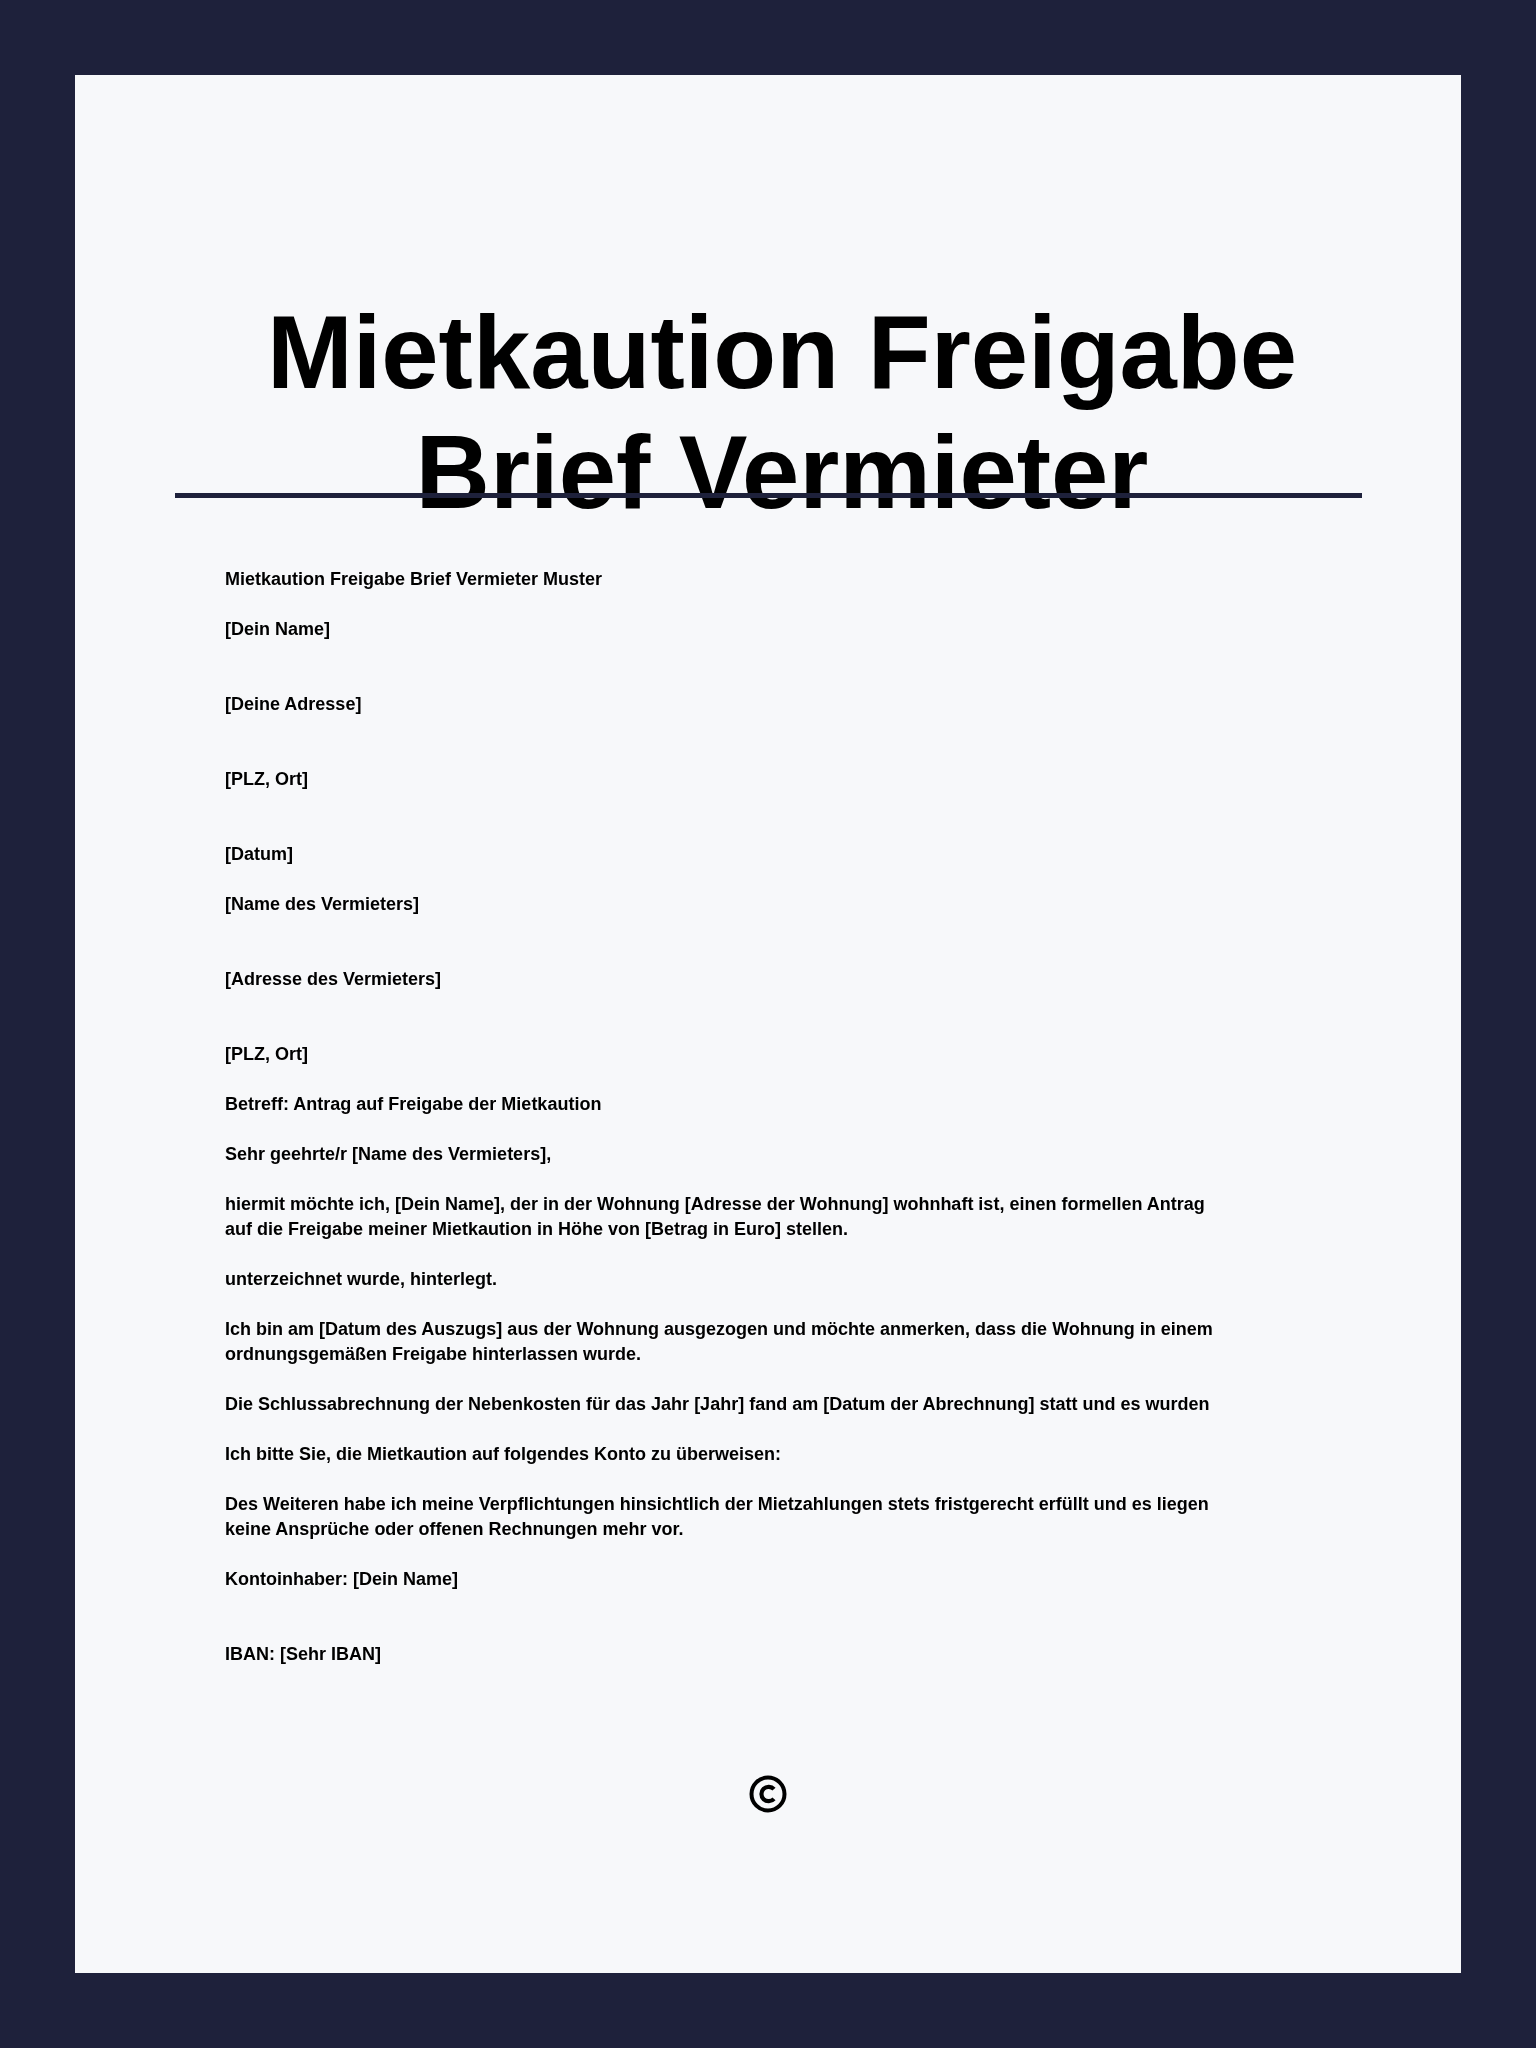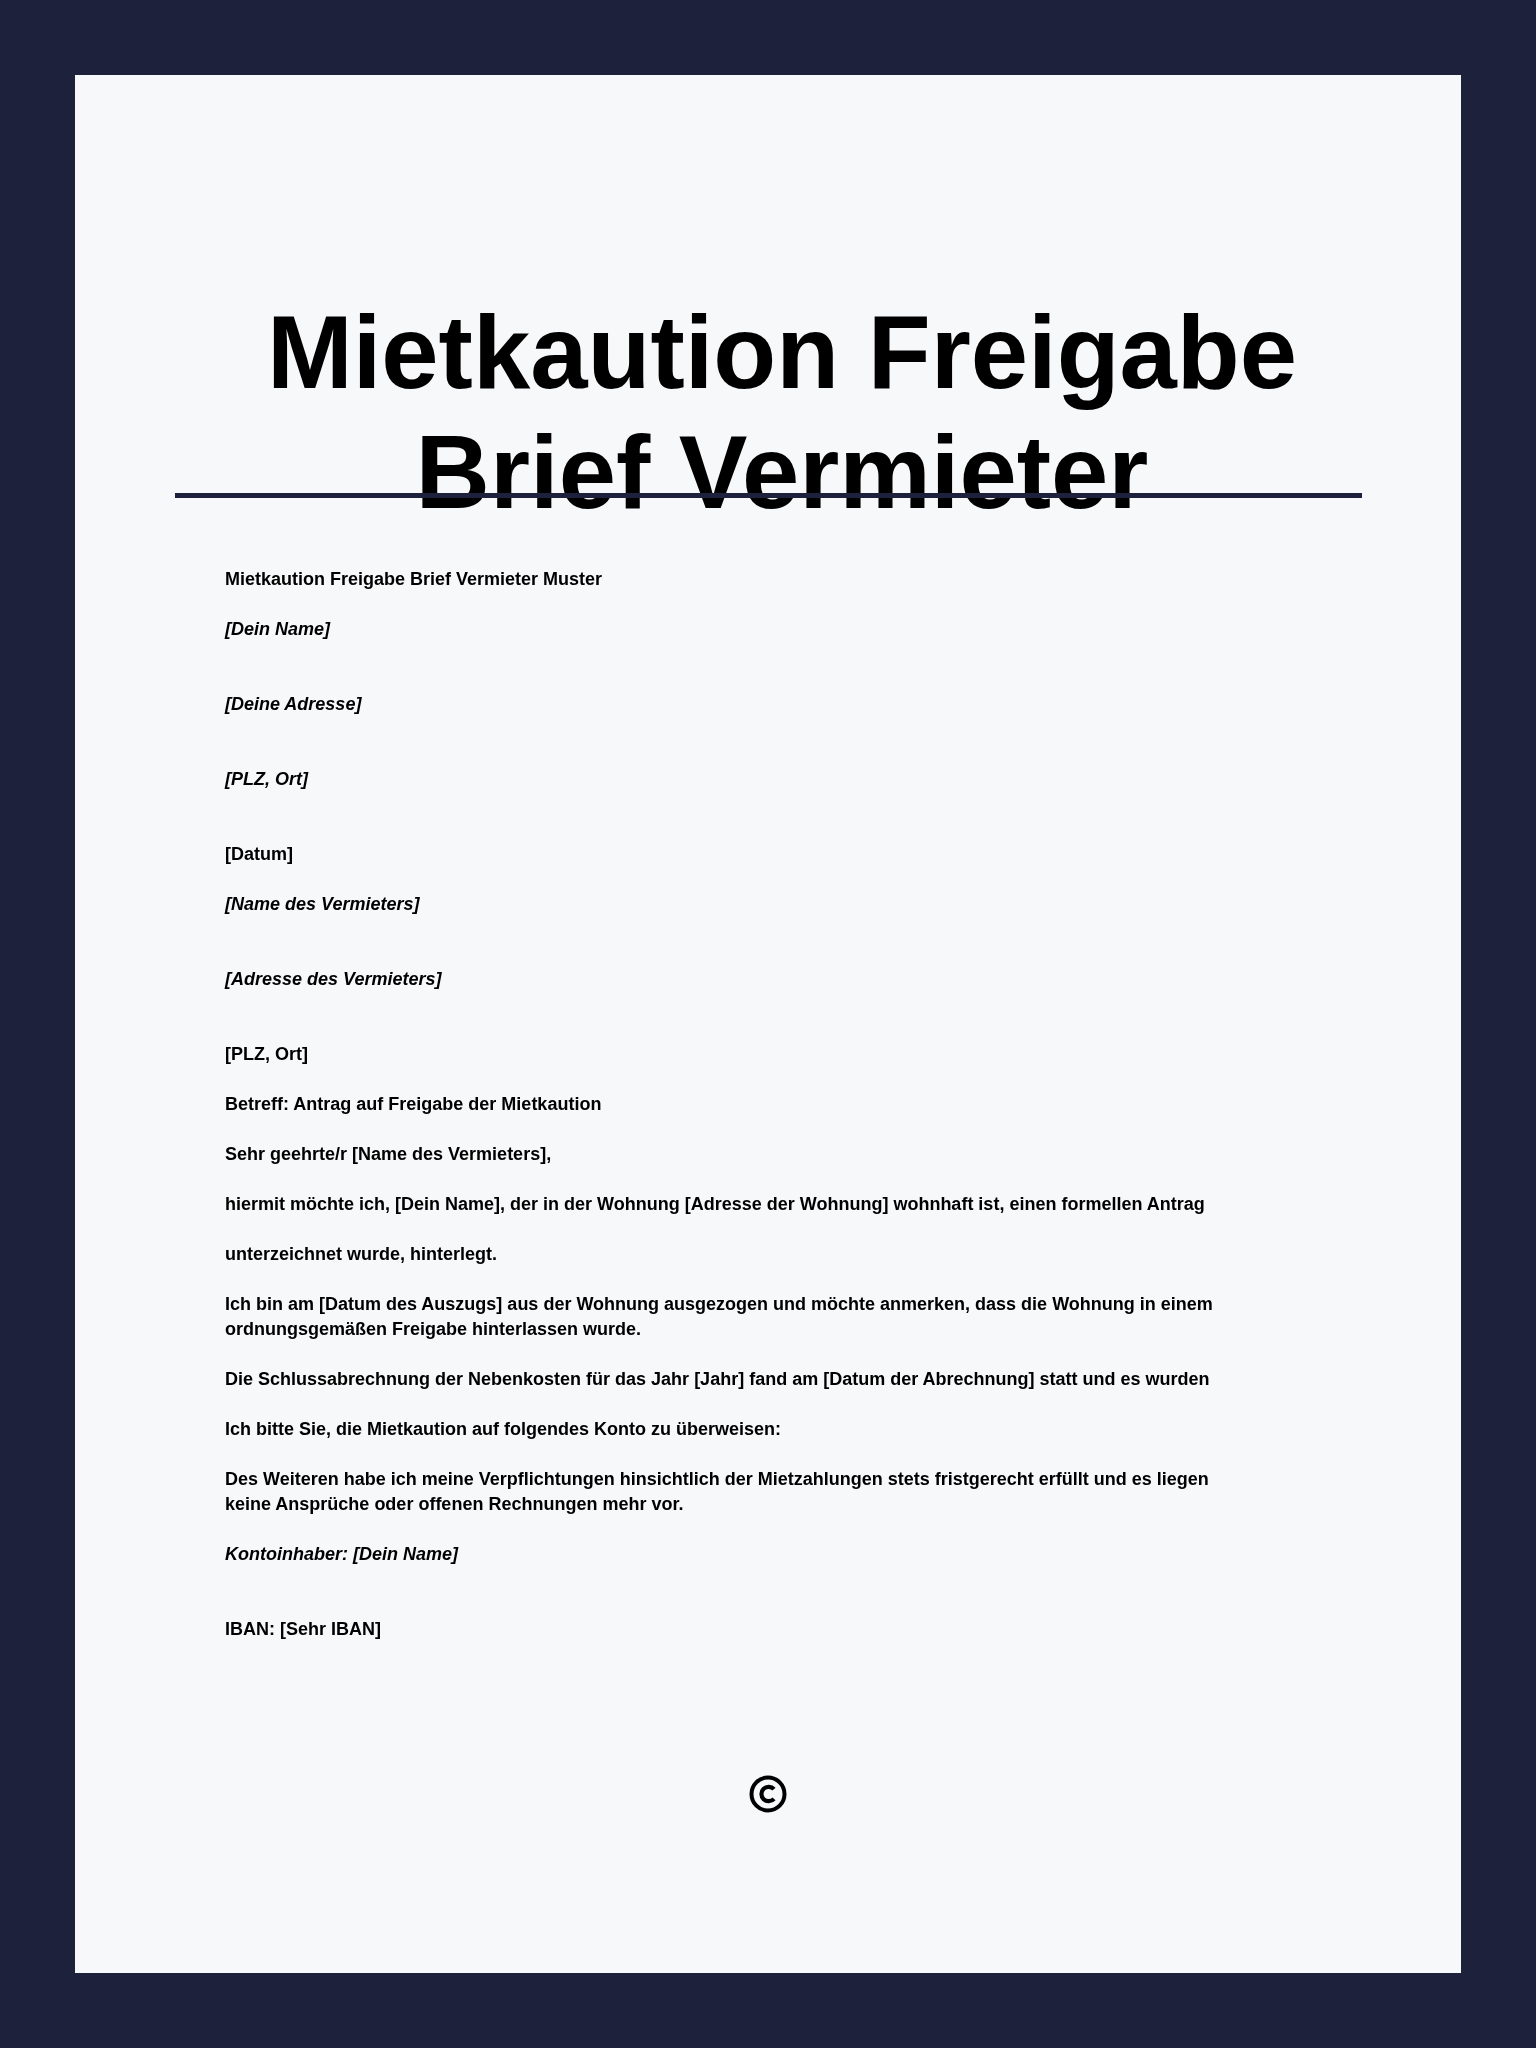--- a/index.html
+++ b/index.html
@@ -59,21 +59,20 @@
       font-size: 18px;
       line-height: 25px;
       color: #000000;
     }
     .body p {
       margin: 0 0 25px 0;
       white-space: nowrap;
     }
     .body p.gap {
       margin-bottom: 50px;
-      font-style: italic;
     }
     .line {
       display: block;
     }
     .copyright {
       position: absolute;
       left: 0;
       top: 1700px;
       width: 1386px;
       text-align: center;
@@ -105,20 +104,21 @@
 
     <p class="gap">[Name des Vermieters]</p>
     <p class="gap">[Adresse des Vermieters]</p>
     <p>[PLZ, Ort]</p>
 
     <p>Betreff: Antrag auf Freigabe der Mietkaution</p>
     <p>Sehr geehrte/r [Name des Vermieters],</p>
 
     <p>
       <span class="line">hiermit möchte ich, [Dein Name], der in der Wohnung [Adresse der Wohnung] wohnhaft ist, einen formellen Antrag</span>
+      <span class="line">auf die Freigabe meiner Mietkaution in Höhe von [Betrag in Euro] stellen.</span>
     </p>
     <p>
       <span class="line">unterzeichnet wurde, hinterlegt.</span>
     </p>
     <p>
       <span class="line">Ich bin am [Datum des Auszugs] aus der Wohnung ausgezogen und möchte anmerken, dass die Wohnung in einem</span>
       <span class="line">ordnungsgemäßen Freigabe hinterlassen wurde.</span>
     </p>
     <p>
       <span class="line">Die Schlussabrechnung der Nebenkosten für das Jahr [Jahr] fand am [Datum der Abrechnung] statt und es wurden</span>

